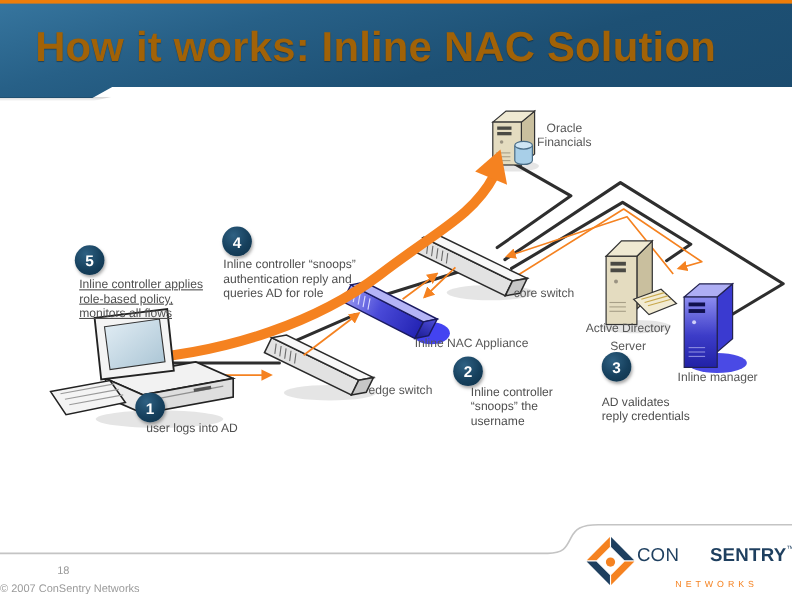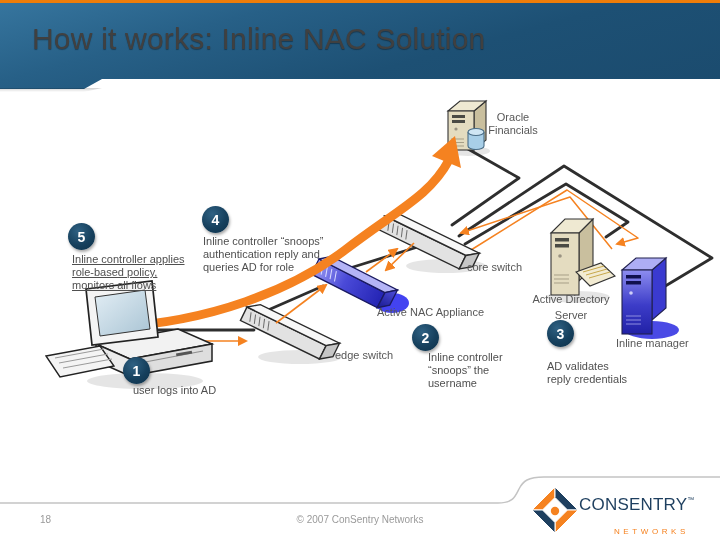--- a/index.html
+++ b/index.html
@@ -15,21 +15,21 @@
     background:linear-gradient(165deg,#36759e 0%,#276087 28%,#1d5074 60%,#1b4b6e 100%);
     clip-path:polygon(0 0,720px 0,720px 76px,102px 76px,84px 86px,0 86px);
   }
   .header-shadow{
     position:absolute;left:0;top:88px;width:720px;height:4px;
     background:linear-gradient(180deg,rgba(0,0,0,.18),rgba(0,0,0,0));
     clip-path:polygon(0 0,720px 0,720px 0,102px 0,84px 100%,0 100%);
   }
   .title{
     position:absolute;left:32px;top:22px;
-    font-size:30px;font-weight:normal;color:#404040;
+    font-size:38px;font-weight:bold;color:#a16207;
     text-shadow:0 1px 1px rgba(0,0,0,.35);
     white-space:nowrap;letter-spacing:.2px;
   }
   
   .diagram-svg{position:absolute;left:0;top:0;width:720px;height:540px;}
   .dev-label{
     position:absolute;font-size:11px;color:#575757;line-height:1.15;white-space:nowrap;
   }
   .dev-label.center{text-align:center;}
   .step-badge{
@@ -38,25 +38,25 @@
     color:#fff;font-size:14px;font-weight:bold;
     display:flex;align-items:center;justify-content:center;
     box-shadow:1px 2px 3px rgba(0,0,0,.35);
   }
   .step-text{
     position:absolute;font-size:11px;color:#4f4f4f;line-height:1.18;
     white-space:pre-line;
   }
   
   .footer-line-svg{position:absolute;left:0;top:0;width:720px;height:540px;pointer-events:none;}
-  .page-number{position:absolute;left:40px;top:514px;font-size:10px;color:#9a9a9a;text-align:right;}
-  .copyright{position:absolute;left:0;top:514px;width:720px;text-align:center;font-size:10px;color:#9a9a9a;}
+  .page-number{position:absolute;left:52px;top:514px;font-size:10px;color:#9a9a9a;text-align:right;}
+  .copyright{position:absolute;left:0;top:530px;width:720px;font-size:10px;color:#9a9a9a;}
   .logo-text{position:absolute;left:579px;top:496px;width:110px;line-height:1;}
   .logo-line1{font-size:17px;color:#1e3f5f;letter-spacing:.2px;white-space:nowrap;}
-  .logo-line1 .bold{font-weight:normal;}
+  .logo-line1 .bold{font-weight:bold;padding-left:28px;}
   .logo-tm{font-size:7px;vertical-align:top;color:#1e3f5f;}
   .logo-line2{font-size:8px;color:#f58220;letter-spacing:3.6px;text-align:right;margin-top:15px;white-space:nowrap;}
 </style>
 </head>
 <body>
 
 <div class="top-strip"></div>
 <div class="header"></div>
 <div class="header-shadow"></div>
 <div class="title">How it works: Inline NAC Solution</div>
@@ -234,21 +234,21 @@
     </g>
   </g>
 </svg>
 
 <div class="dev-label center" style="left:487px;top:111px;width:52px;text-align:center;">
   <div>Oracle</div>
   <div>Financials</div>
 </div>
 <div class="dev-label" style="left:467px;top:261px;">core switch</div>
 <div class="dev-label" style="left:335px;top:349px;">edge switch</div>
-<div class="dev-label" style="left:377px;top:306px;">Active NAC Appliance</div>
+<div class="dev-label" style="left:377px;top:306px;">Inline NAC Appliance</div>
 <div class="dev-label center" style="left:531px;top:293px;width:80px;">
   <div>Active Directory</div>
   <div style="margin-top:3px;">Server</div>
 </div>
 <div class="dev-label" style="left:616px;top:337px;text-align:center;">Inline manager</div>
 
 <div class="step-badge" style="left:123px;top:357px;">1</div>
 <div class="step-text" style="left:133px;top:384px;">user logs into AD</div>
 
 <div class="step-badge" style="left:412px;top:324px;">2</div>

